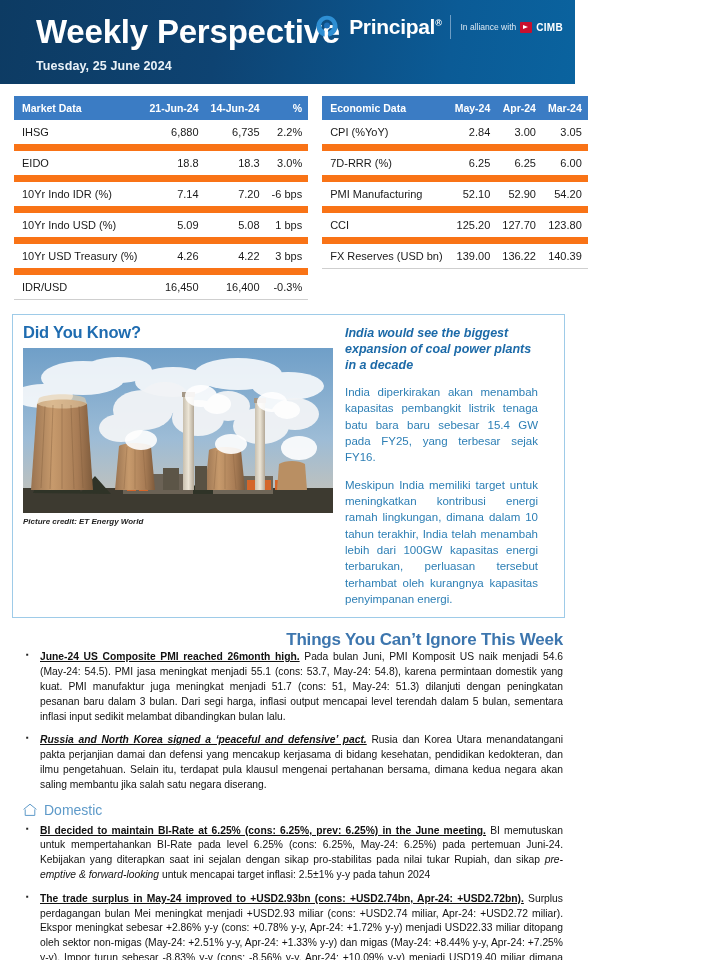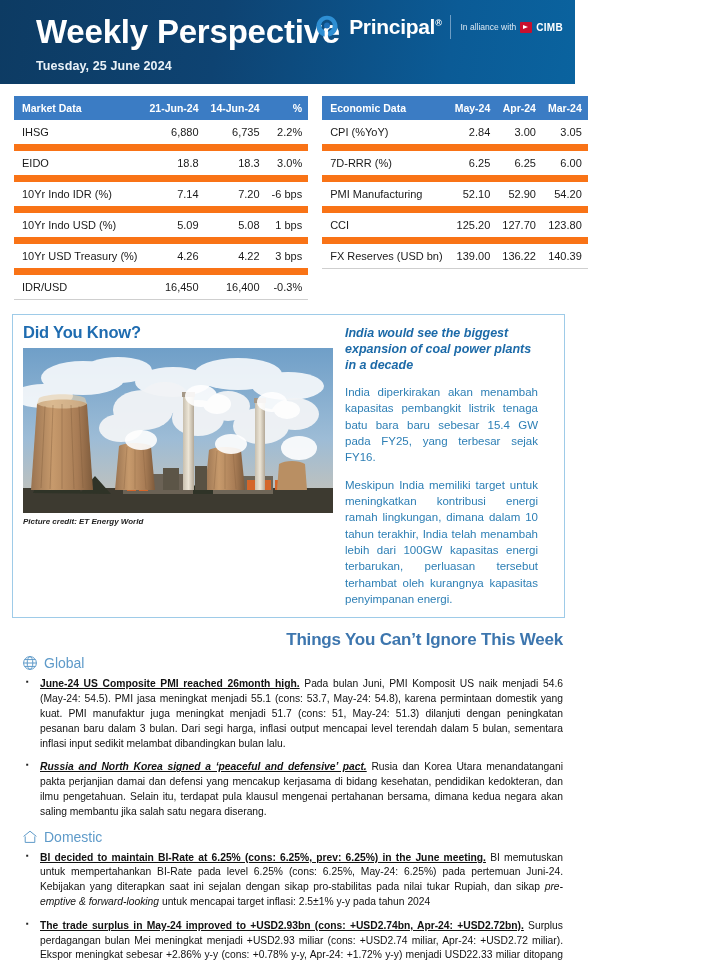--- a/index.html
+++ b/index.html
@@ -351,32 +351,20 @@
     <div class="dyk-right">
       <div class="dyk-head">India would see the biggest expansion of coal power plants in a decade</div>
       <div class="dyk-para">India diperkirakan akan menambah kapasitas pembangkit listrik tenaga batu bara baru sebesar 15.4 GW pada FY25, yang terbesar sejak FY16.</div>
       <div class="dyk-para">Meskipun India memiliki target untuk meningkatkan kontribusi energi ramah lingkungan, dimana dalam 10 tahun terakhir, India telah menambah lebih dari 100GW kapasitas energi terbarukan, perluasan tersebut terhambat oleh kurangnya kapasitas penyimpanan energi.</div>
     </div>
   </div>
 
   <div class="tyci">
     <div class="tyci-title">Things You Can’t Ignore This Week</div>
 
-    <div class="subhead">
-      <span>
-        <svg width="16" height="16" viewBox="0 0 16 16" fill="none" stroke="#5e9ac9" stroke-width="1">
-          <circle cx="8" cy="8" r="6.4"></circle>
-          <ellipse cx="8" cy="8" rx="2.8" ry="6.4"></ellipse>
-          <line x1="1.6" y1="8" x2="14.4" y2="8"></line>
-          <line x1="2.6" y1="4.6" x2="13.4" y2="4.6"></line>
-          <line x1="2.6" y1="11.4" x2="13.4" y2="11.4"></line>
-        </svg>
-      </span>
-      <span>Global</span>
-    </div>
 
     <ul class="bullets">
       <li><b>June-24 US Composite PMI reached 26month high.</b><span> Pada bulan Juni, PMI Komposit US naik menjadi 54.6 (May-24: 54.5). PMI jasa meningkat menjadi 55.1 (cons: 53.7, May-24: 54.8), karena permintaan domestik yang kuat. PMI manufaktur juga meningkat menjadi 51.7 (cons: 51, May-24: 51.3) dilanjuti dengan peningkatan pesanan baru dalam 3 bulan. Dari segi harga, inflasi output mencapai level terendah dalam 5 bulan, sementara inflasi input sedikit melambat dibandingkan bulan lalu.</span></li>
       <li><b><i>Russia and North Korea signed a ‘peaceful and defensive’ pact.</i></b><span> Rusia dan Korea Utara menandatangani pakta perjanjian damai dan defensi yang mencakup kerjasama di bidang kesehatan, pendidikan kedokteran, dan ilmu pengetahuan. Selain itu, terdapat pula klausul mengenai pertahanan bersama, dimana kedua negara akan saling membantu jika salah satu negara diserang.</span></li>
     </ul>
 
     <div class="subhead dom">
       <span>
         <svg width="16" height="16" viewBox="0 0 16 16" fill="none" stroke="#5e9ac9" stroke-width="1">
           <path d="M1.6 7.4 L8 2.2 L14.4 7.4"></path>

